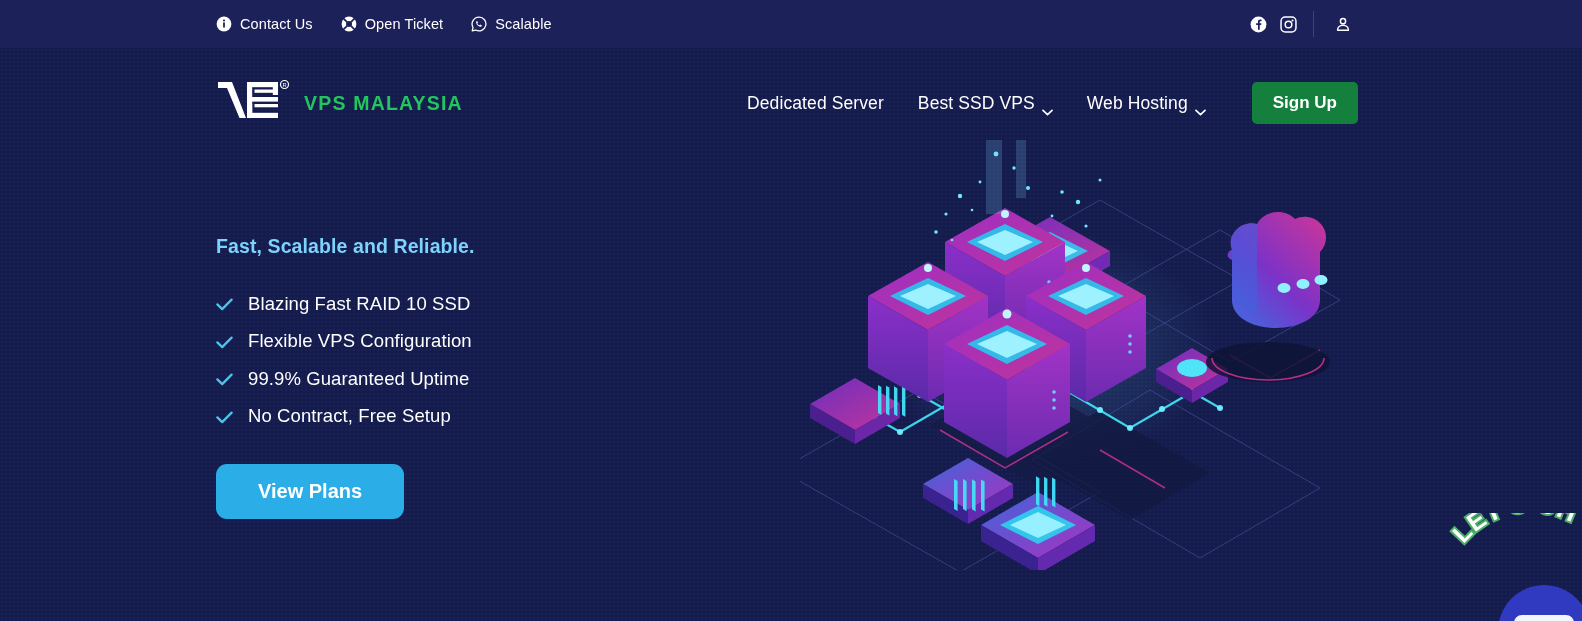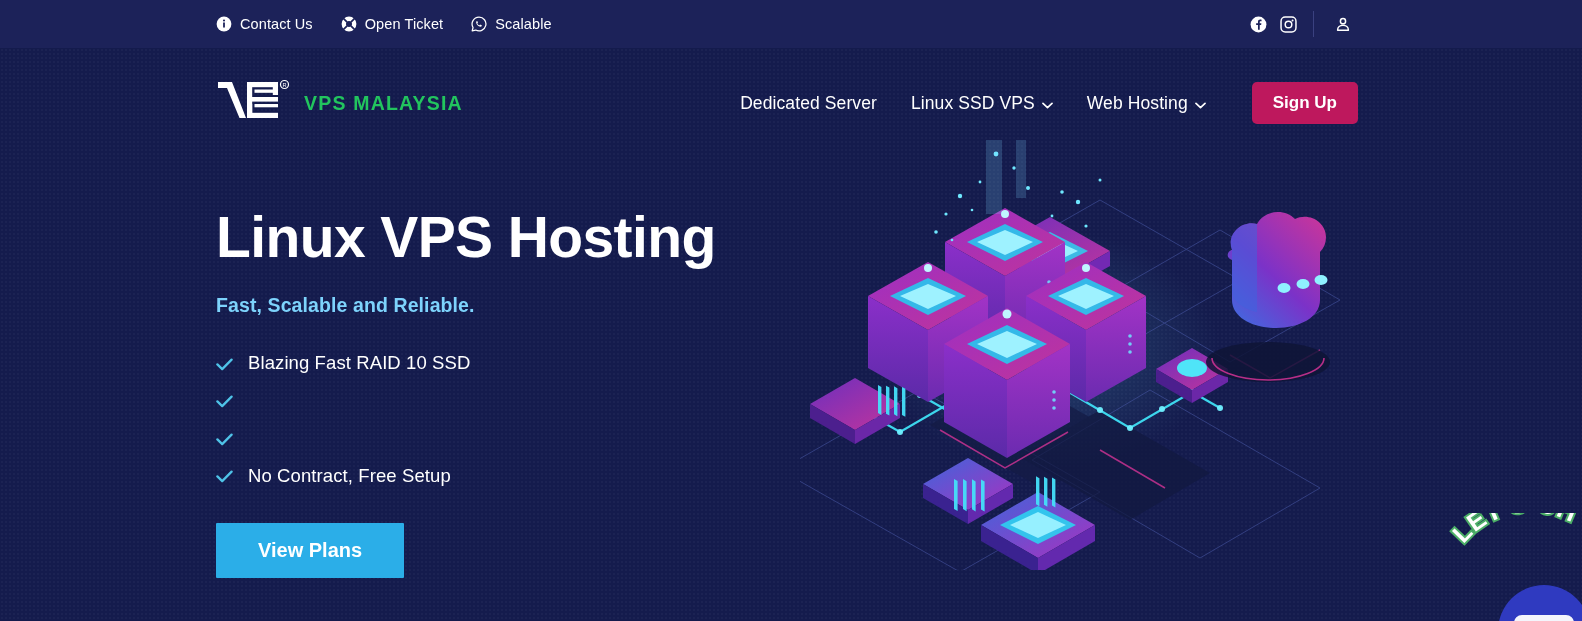--- a/index.html
+++ b/index.html
@@ -108,33 +108,33 @@
   }
 
   .nav {
     display: flex;
     align-items: center;
     margin-left: auto;
     gap: 34px;
   }
   .nav-item {
     display: flex;
-    align-items: flex-start;
+    align-items: center;
     gap: 7px;
     color: #FFFFFF;
     font-size: 17.5px;
     letter-spacing: .1px;
     cursor: pointer;
     white-space: nowrap;
   }
   .caret { display: block; width: 11px; height: 7px; }
 
   .signup-btn {
     margin-left: 12px;
-    background: #be185d;
+    background: #15803d;
     color: #FFFFFF;
     font-size: 17px;
     font-weight: bold;
     border: none;
     border-radius: 5px;
     padding: 11px 21px;
     cursor: pointer;
     font-family: "Liberation Sans", sans-serif;
     white-space: nowrap;
   }
@@ -179,21 +179,21 @@
     white-space: nowrap;
   }
 
   .view-plans {
     margin-top: 29px;
     background: #2BAEE8;
     color: #FFFFFF;
     font-size: 20px;
     font-weight: bold;
     border: none;
-    border-radius: 1px;
+    border-radius: 11px;
     padding: 16px 42px;
     cursor: pointer;
     font-family: "Liberation Sans", sans-serif;
   }
 
   
   .hero-art {
     position: absolute;
     left: 800px;
     top: -18px;
@@ -313,21 +313,21 @@
         <span class="logo-text">VPS MALAYSIA</span>
       </a>
 
       <nav class="nav">
 
         <a class="nav-item">
           <span>Dedicated Server</span>
         </a>
 
         <a class="nav-item">
-          <span>Linux SSD VPS</span>
+          <span>Best SSD VPS</span>
           <span class="caret">
             <svg viewBox="0 0 11 7" width="11" height="7">
               <path d="M1 1.4 L5.5 5.6 L10 1.4" fill="none" stroke="#ffffff" stroke-width="1.7" stroke-linecap="round" stroke-linejoin="round"></path>
             </svg>
           </span>
         </a>
 
         <a class="nav-item">
           <span>Web Hosting</span>
           <span class="caret">
@@ -338,48 +338,49 @@
         </a>
 
         <button class="signup-btn">Sign Up</button>
       </nav>
     </div>
 
     <div class="hero-body">
 
       <div class="hero-copy">
 
-        <h1 class="headline">Linux VPS Hosting</h1>
         <p class="subhead">Fast, Scalable and Reliable.</p>
 
         <ul class="features">
 
           <li class="feature">
             <span class="check">
               <svg viewBox="0 0 17 13" width="17" height="13">
                 <path d="M1.4 6.4 L6.2 11.1 L15.6 1.6" fill="none" stroke="#4FC3E8" stroke-width="2.3" stroke-linecap="round" stroke-linejoin="round"></path>
               </svg>
             </span>
             <span class="feature-label">Blazing Fast RAID 10 SSD</span>
           </li>
 
           <li class="feature">
             <span class="check">
               <svg viewBox="0 0 17 13" width="17" height="13">
                 <path d="M1.4 6.4 L6.2 11.1 L15.6 1.6" fill="none" stroke="#4FC3E8" stroke-width="2.3" stroke-linecap="round" stroke-linejoin="round"></path>
               </svg>
             </span>
+            <span class="feature-label">Flexible VPS Configuration</span>
           </li>
 
           <li class="feature">
             <span class="check">
               <svg viewBox="0 0 17 13" width="17" height="13">
                 <path d="M1.4 6.4 L6.2 11.1 L15.6 1.6" fill="none" stroke="#4FC3E8" stroke-width="2.3" stroke-linecap="round" stroke-linejoin="round"></path>
               </svg>
             </span>
+            <span class="feature-label">99.9% Guaranteed Uptime</span>
           </li>
 
           <li class="feature">
             <span class="check">
               <svg viewBox="0 0 17 13" width="17" height="13">
                 <path d="M1.4 6.4 L6.2 11.1 L15.6 1.6" fill="none" stroke="#4FC3E8" stroke-width="2.3" stroke-linecap="round" stroke-linejoin="round"></path>
               </svg>
             </span>
             <span class="feature-label">No Contract, Free Setup</span>
           </li>

